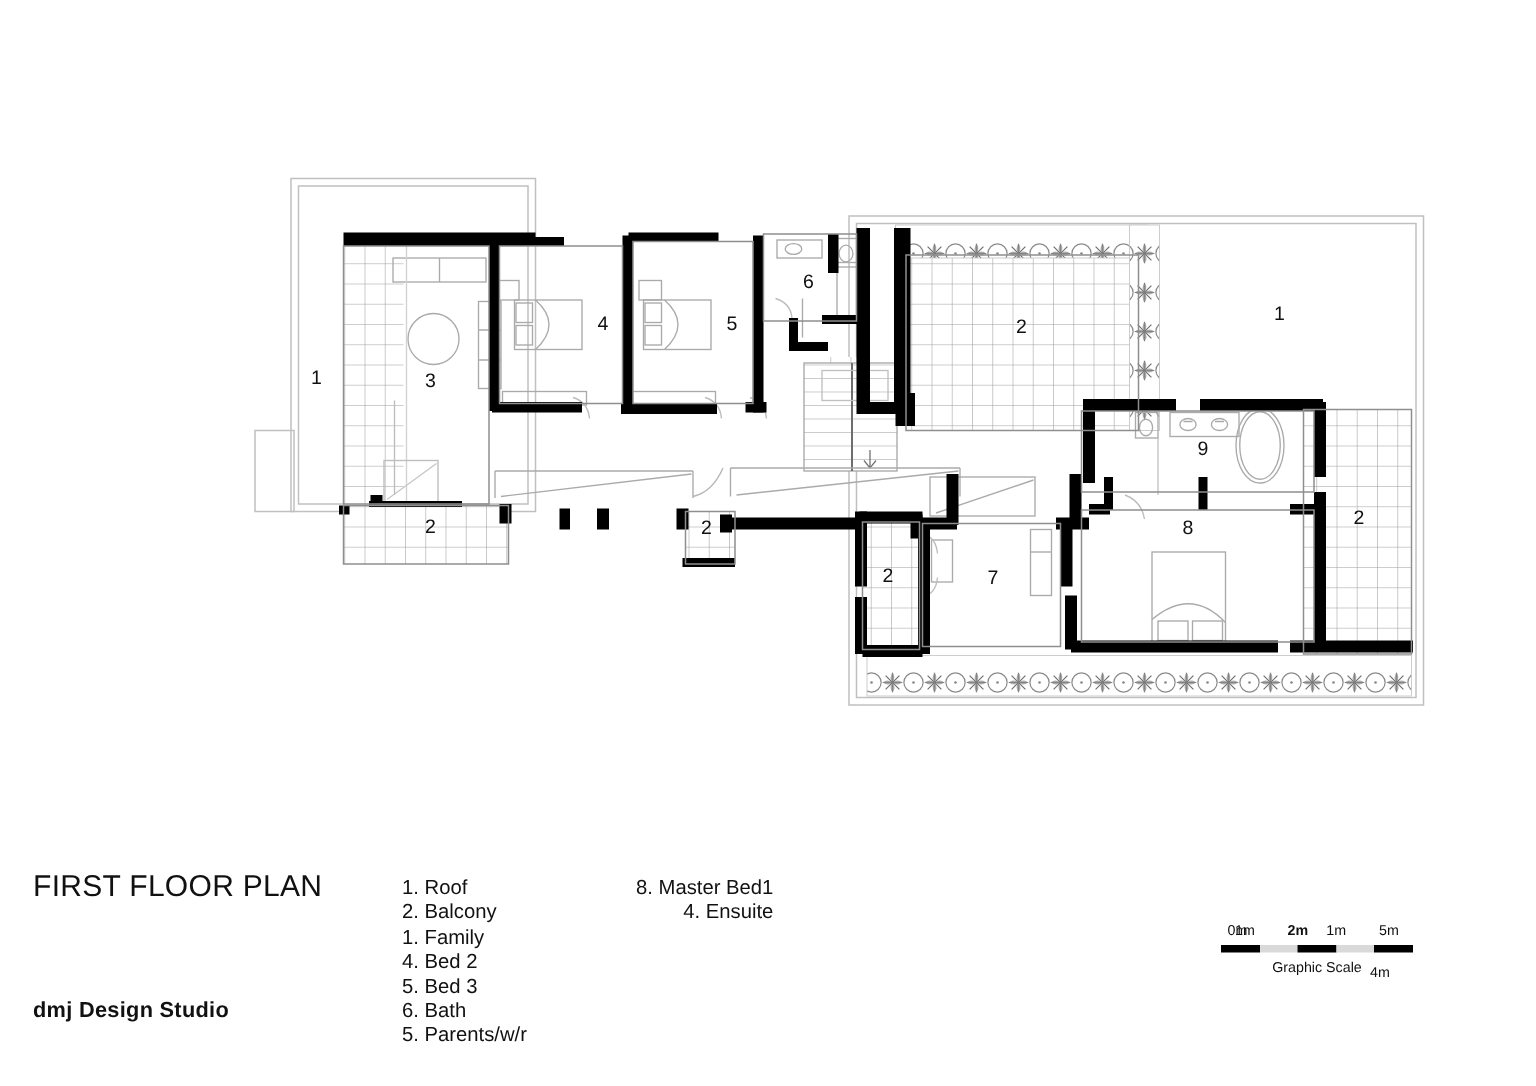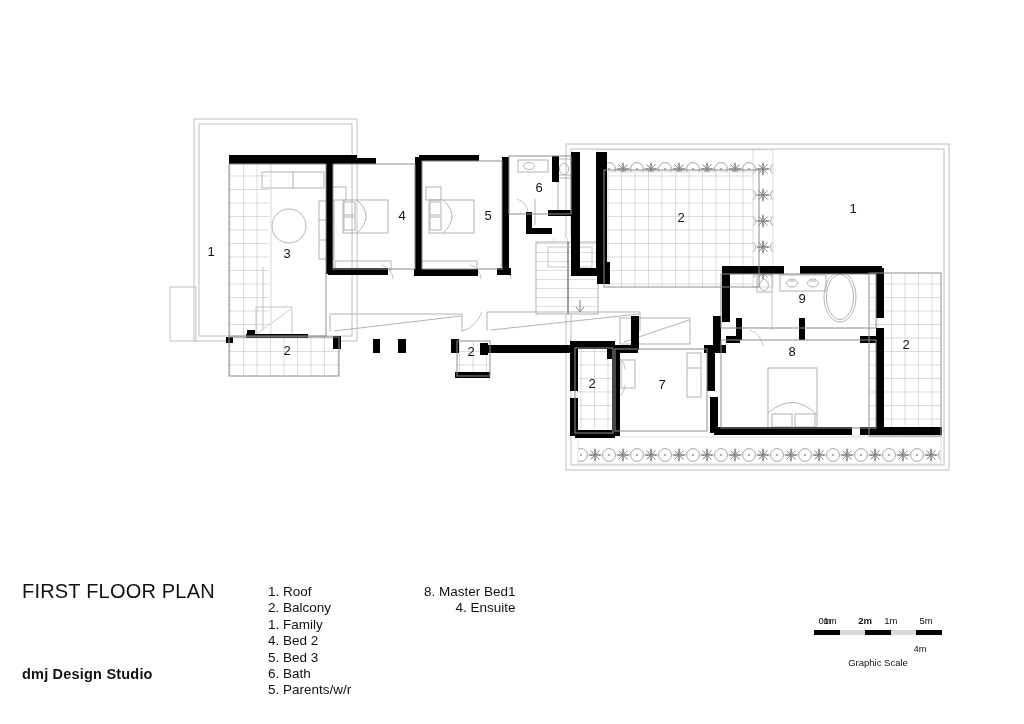--- a/index.html
+++ b/index.html
@@ -16,21 +16,21 @@
   #legend-col-1{left:268px;top:584px;}
   #legend-col-2{left:424px;top:584px;text-align:right;}
   .legend-row{white-space:nowrap;height:16.4px;}
   #scalebar-wrap{position:absolute;left:806px;top:615px;width:148px;}
   .scale-ticks{position:relative;height:13px;}
   .scale-tick{position:absolute;top:0;font-size:9.5px;color:#111;transform:translateX(-50%);}
   .scale-bars{position:relative;height:7px;margin-top:2px;width:128px;margin-left:8px;}
   .scale-seg{position:absolute;top:0;height:5px;}
   .scale-seg.dark{background:#000;}
   .scale-seg.light{background:#d9d9d9;}
-  #scale-caption{margin-top:20px;font-size:9.5px;text-align:center;width:144px;color:#111;}
+  #scale-caption{margin-top:3px;font-size:9.5px;text-align:center;width:144px;color:#111;}
 </style>
 </head>
 <body>
 
 <svg id="plan-canvas" viewBox="0 0 1024 724" xmlns="http://www.w3.org/2000/svg">
   <defs>
 
     <pattern id="tileGrid" width="13.5" height="13.5" patternUnits="userSpaceOnUse">
       <rect width="13.5" height="13.5" fill="#ffffff"></rect>
       <path d="M0 0 H13.5 M0 0 V13.5" stroke="#9a9a9a" stroke-width="0.7"></path>

